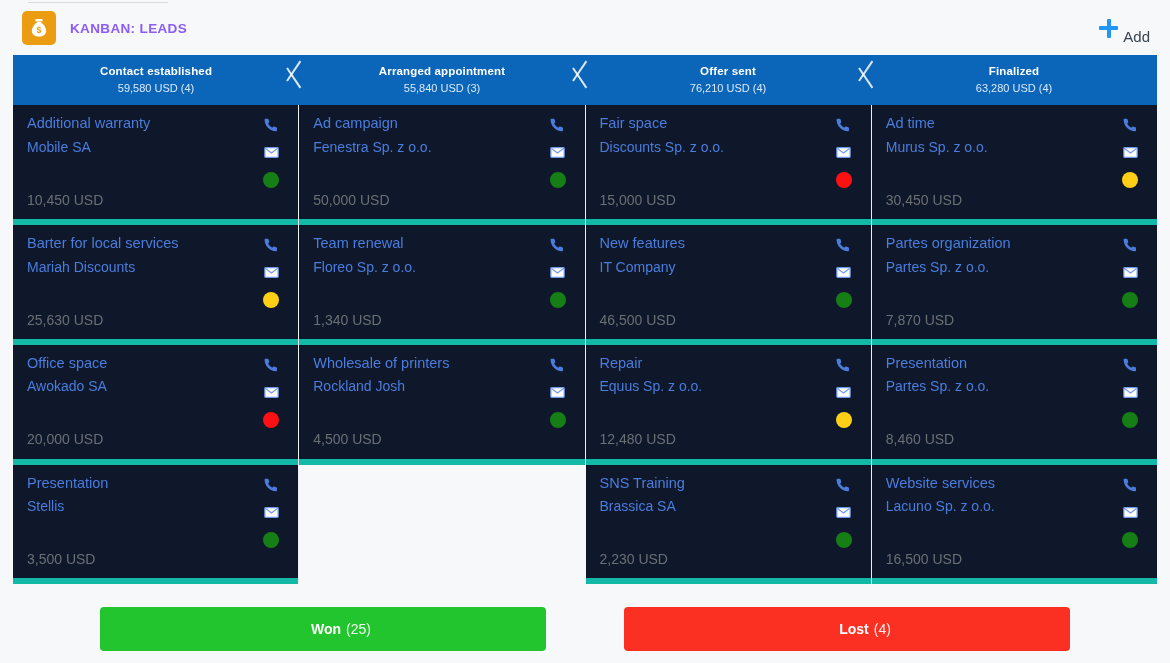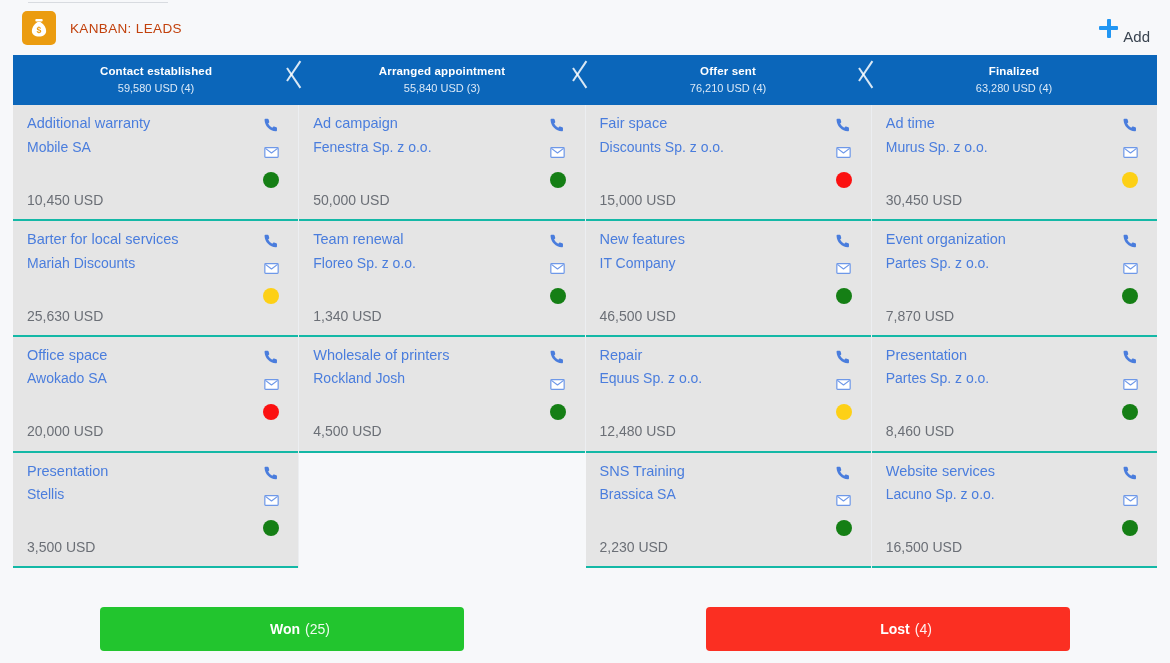--- a/index.html
+++ b/index.html
@@ -51,23 +51,23 @@
     border-radius: 5px;
     background: #eb9c10;
     display: flex;
     align-items: center;
     justify-content: center;
     flex: none;
   }
 
   .brand-title {
     font-size: 13.5px;
-    font-weight: normal;
+    font-weight: bold;
     letter-spacing: 0.35px;
-    color: #c2410c;
+    color: #8b5cf6;
     white-space: nowrap;
   }
 
   .toolbar-spacer { flex: 1 1 auto; }
 
   .add-button {
     display: flex;
     align-items: center;
     gap: 5px;
     cursor: pointer;
@@ -163,22 +163,22 @@
   }
 
   .column {
     flex: 1 1 0;
     min-width: 0;
     border-right: 1px solid #eceef1;
   }
   .column:last-child { border-right: none; }
 
   .card {
-    background: #e5e5e5;
-    border-bottom: 2px solid #14b8a6;
+    background: #0f172a;
+    border-bottom: 6px solid #14b8a6;
     padding: 10px 14px 11px 14px;
     display: flex;
     align-items: flex-start;
     cursor: pointer;
     min-height: 90px;
   }
 
   .card-body {
     flex: 1 1 auto;
     min-width: 0;
@@ -246,21 +246,21 @@
     top: 607px;
     width: 1170px;
     height: 46px;
     display: flex;
     gap: 0;
     padding: 0 100px;
     justify-content: space-between;
   }
 
   .result-button {
-    width: 364px;
+    width: 446px;
     height: 44px;
     border: none;
     border-radius: 4px;
     color: #ffffff;
     font-size: 14px;
     font-family: "Liberation Sans", sans-serif;
     cursor: pointer;
     display: flex;
     align-items: center;
     justify-content: center;
@@ -572,21 +572,21 @@
               <svg width="17" height="17" viewBox="0 0 24 24" aria-hidden="true">
                 <rect x="2.6" y="5.2" width="18.8" height="13.6" rx="1" fill="#ffffff" stroke="#6e98e8" stroke-width="1.7"></rect>
                 <path d="M3.4 6.2 12 12.6l8.6-6.4" fill="none" stroke="#6e98e8" stroke-width="1.7" stroke-linejoin="round"></path>
               </svg>
             </span>
             <span class="status-dot" style="background: rgb(253, 208, 22);"></span>
           </div>
         </div>
         <div class="card">
           <div class="card-body">
-            <div class="card-title">Event organization</div>
+            <div class="card-title">Partes organization</div>
             <div class="card-company">Partes Sp. z o.o.</div>
             <div class="card-amount">7,870 USD</div>
           </div>
           <div class="card-actions">
             <span class="icon-btn">
               <svg width="17" height="17" viewBox="0 0 24 24" aria-hidden="true">
                 <path fill="#4a7ddd" d="M6.6 2.6c.6 0 1.1.4 1.3 1l.9 3a1.4 1.4 0 0 1-.4 1.4L7.2 9.2a12.6 12.6 0 0 0 5.9 5.9l1.2-1.2c.4-.4.9-.5 1.4-.4l3 .9c.6.2 1 .7 1 1.3v3.1c0 .8-.7 1.5-1.5 1.4C9.6 19.7 2.6 12.7 2.2 4.2a1.4 1.4 0 0 1 1.4-1.6h3z"></path>
               </svg>
             </span>
             <span class="icon-btn">

